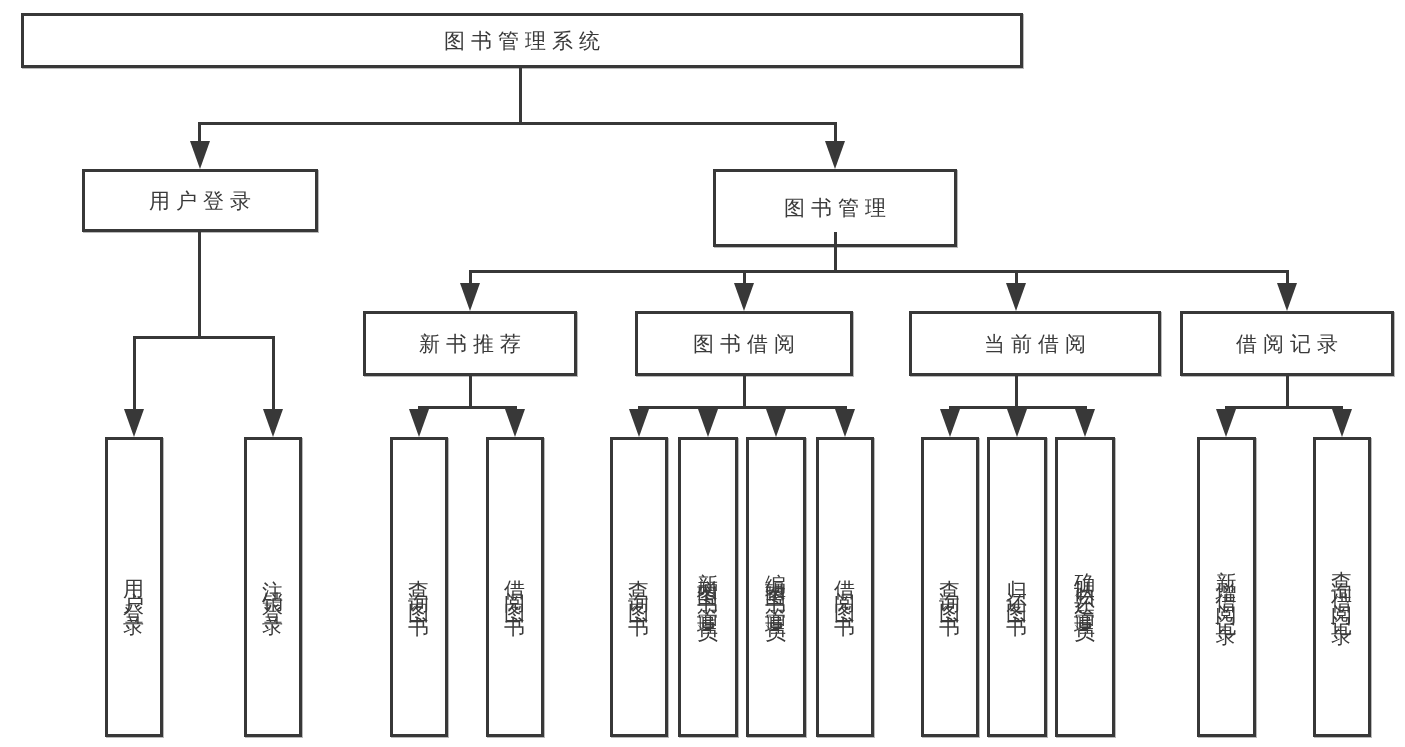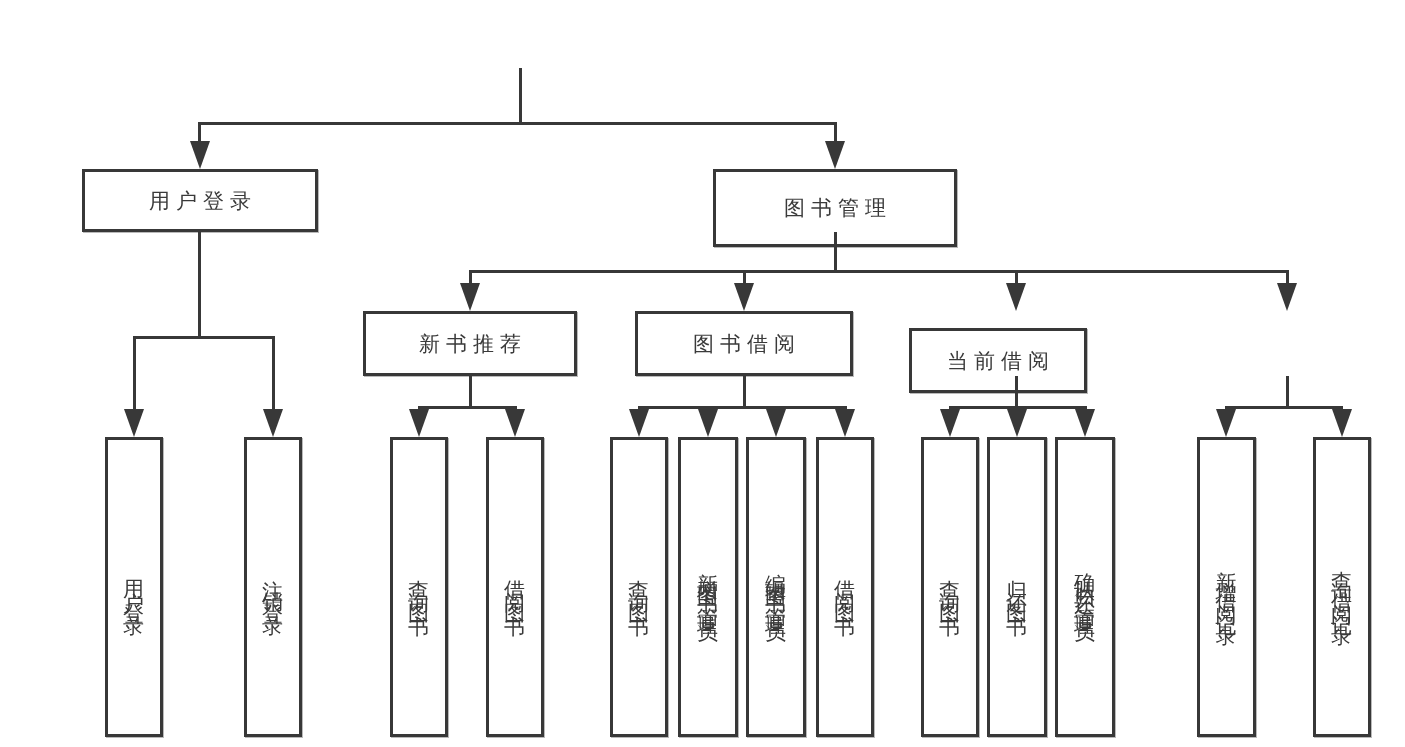--- a/index.html
+++ b/index.html
@@ -58,20 +58,21 @@
     letter-spacing: 1px;
     z-index: 5;
     white-space: nowrap;
   }
 </style>
 </head>
 <body>
 
 <div id="canvas">
 
+  <div class="box h" style="left:21px; top:13px; width:1002px; height:55px;">图书管理系统</div>
 
   <div class="vline" style="left:519px; top:68px;  height:54px;"></div>
   <div class="hline" style="left:198px; top:122px; width:639px;"></div>
   <div class="vline" style="left:198px; top:122px; height:21px;"></div>
   <div class="arrow" style="left:190px; top:141px;"></div>
   <div class="vline" style="left:834px; top:122px; height:21px;"></div>
   <div class="arrow" style="left:825px; top:141px;"></div>
 
   <div class="box h" style="left:82px; top:169px; width:236px; height:63px;">用户登录</div>
 
@@ -90,21 +91,22 @@
   <div class="arrow" style="left:460px;  top:283px;"></div>
   <div class="vline" style="left:743px;  top:270px; height:15px;"></div>
   <div class="arrow" style="left:734px;  top:283px;"></div>
   <div class="vline" style="left:1015px; top:270px; height:15px;"></div>
   <div class="arrow" style="left:1006px; top:283px;"></div>
   <div class="vline" style="left:1286px; top:270px; height:15px;"></div>
   <div class="arrow" style="left:1277px; top:283px;"></div>
 
   <div class="box h" style="left:635px; top:311px; width:218px; height:65px;">图书借阅</div>
   <div class="box h" style="left:363px; top:311px; width:214px; height:65px;">新书推荐</div>
-  <div class="box h" style="left:909px; top:328px; width:178px; height:65px;">当前借阅</div>
+  <div class="box h" style="left:909px; top:311px; width:252px; height:65px;">当前借阅</div>
+  <div class="box h" style="left:1180px; top:311px; width:214px; height:65px;">借阅记录</div>
 
   <div class="vline" style="left:469px; top:376px; height:30px;"></div>
   <div class="hline" style="left:418px; top:406px; width:99px;"></div>
   <div class="arrow" style="left:409px; top:409px;"></div>
   <div class="arrow" style="left:505px; top:409px;"></div>
 
   <div class="vline" style="left:743px; top:376px; height:30px;"></div>
   <div class="hline" style="left:638px; top:406px; width:209px;"></div>
   <div class="arrow" style="left:629px; top:409px;"></div>
   <div class="arrow" style="left:698px; top:409px;"></div>

